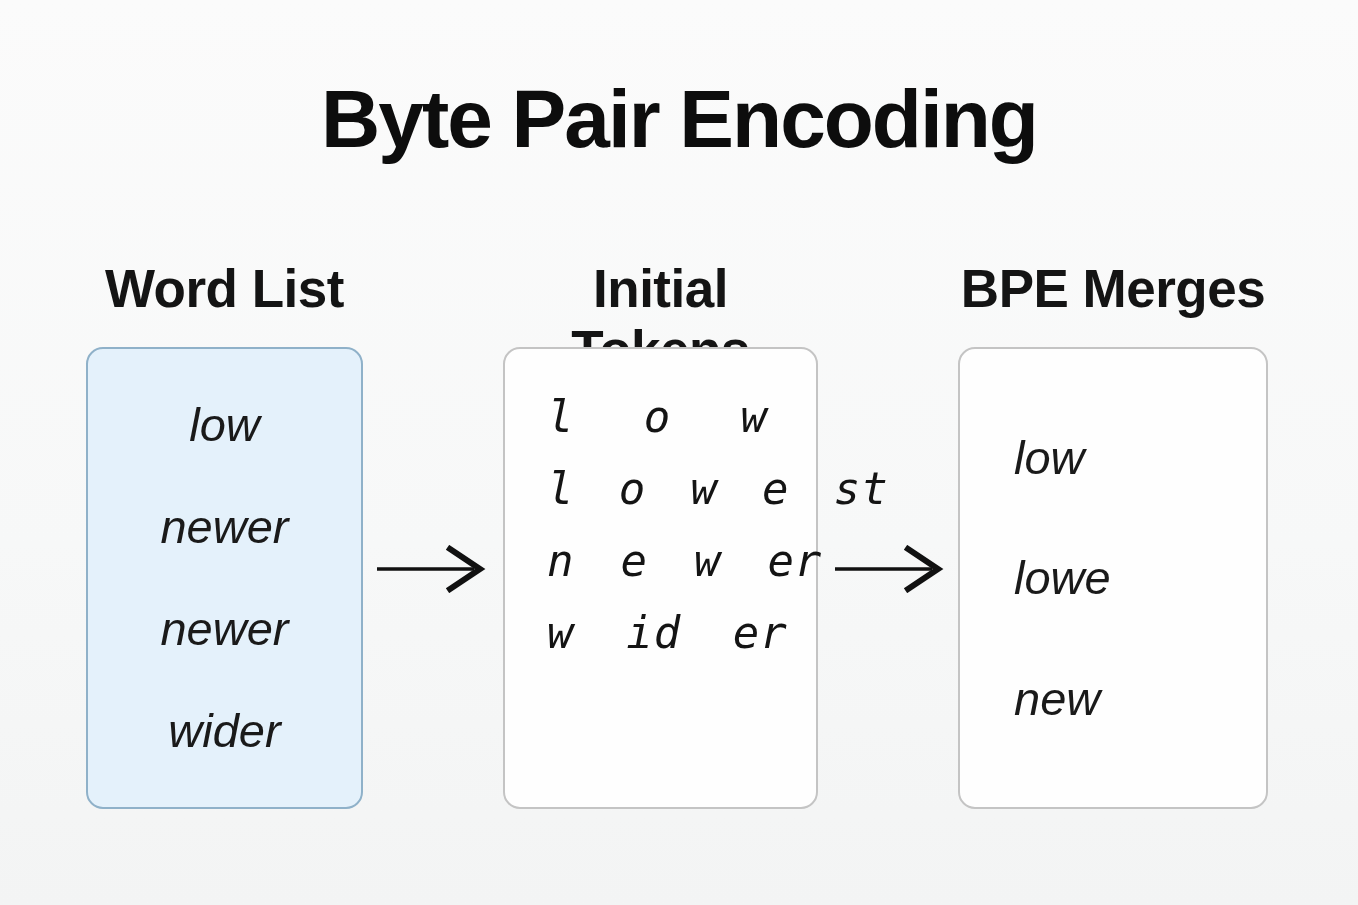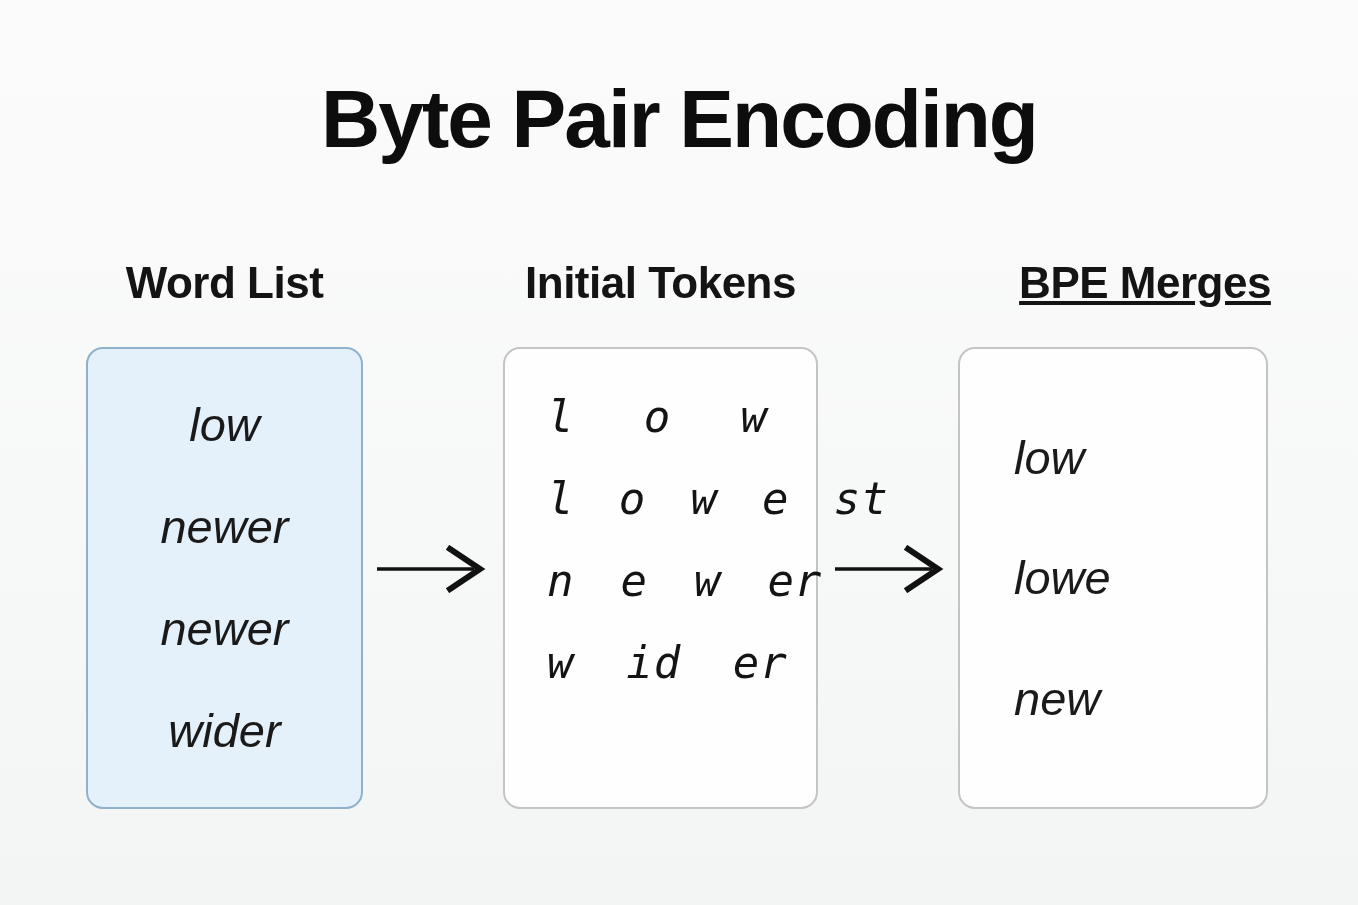--- a/index.html
+++ b/index.html
@@ -15,44 +15,44 @@
   .diagram-title{
     position:absolute;left:0;top:72px;width:1358px;
     text-align:center;
     font-size:82px;font-weight:700;letter-spacing:-2px;
     color:#0d0d0d;
   }
 
   .col-header{
     position:absolute;top:258px;
     text-align:center;
-    font-size:44px;font-weight:700;letter-spacing:-0.5px;
+    font-size:53px;font-weight:700;letter-spacing:-0.5px;
     color:#141414;
   }
   .col-header.h1{left:86px;width:277px;}
   .col-header.h2{left:503px;width:315px;}
-  .col-header.h3{left:990px;width:310px;text-decoration:underline;}
+  .col-header.h3{left:958px;width:310px;}
 
   .card{
     position:absolute;top:347px;height:462px;
     border-radius:17px;box-sizing:border-box;font-style:italic;
   }
   .card.word-list{
     left:86px;width:277px;
     background:#e4f1fb;border:2.5px solid #8fb1c9;
     display:flex;flex-direction:column;justify-content:space-evenly;
     align-items:center;
   }
   .card.white{
     background:#fefefe;border:2px solid #c4c4c4;
   }
   .card.initial-tokens{
     left:503px;width:315px;
     display:flex;flex-direction:column;
-    padding:42px 0 0 42px;gap:30px;
+    padding:42px 0 0 42px;gap:20px;
   }
   .card.bpe-merges{
     left:958px;width:310px;
     display:flex;flex-direction:column;justify-content:space-evenly;
     padding:14px 0 14px 54px;
   }
 
   .word{
     font-size:47px;font-weight:400;color:#1a1a1a;line-height:1.1;
   }

